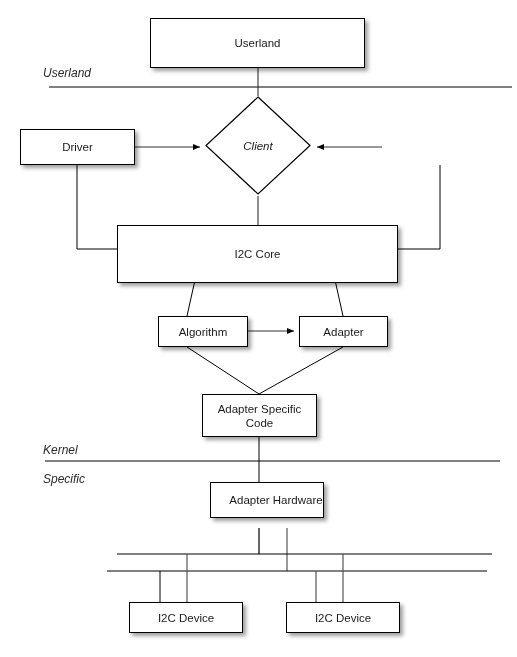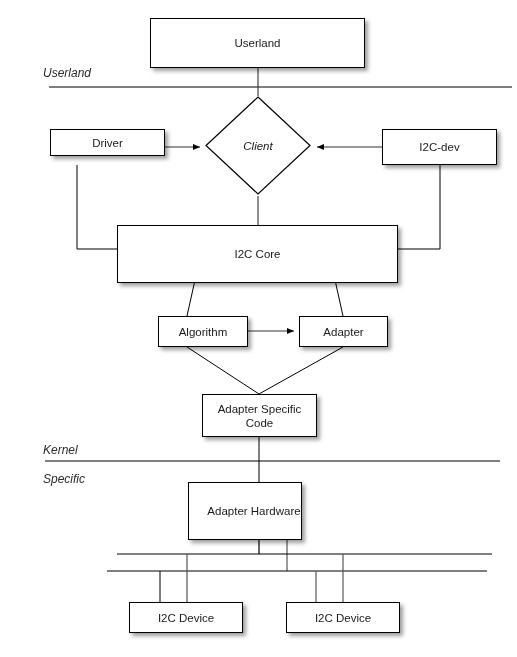--- a/index.html
+++ b/index.html
@@ -116,53 +116,50 @@
   </svg>
 
   <div class="zone-label" style="left:43px; top:66px;">Userland</div>
   <div class="zone-label" style="left:43px; top:443px;">Kernel</div>
   <div class="zone-label" style="left:43px; top:472px;">Specific</div>
 
   <div class="node" style="left:150px; top:18px; width:215px; height:50px;">
     <span>Userland</span>
   </div>
 
-  <div class="node" style="left:20px; top:129px; width:115px; height:27px;margin-left:30px;">
+  <div class="node" style="left:20px; top:129px; width:115px; height:36px;">
     <span>Driver</span>
   </div>
 
   <div class="diamond-wrap" style="left:203px; top:94px; width:110px; height:103px;font-style:italic;">
     <svg class="diamond-shape" viewBox="0 0 110 103" xmlns="http://www.w3.org/2000/svg">
       <polygon points="55,3 107,51.5 55,100 3,51.5" fill="#ffffff" stroke="#000000" stroke-width="1.2"></polygon>
     </svg>
     <span class="diamond-label">Client</span>
   </div>
 
-  <div class="node" style="left:382px; top:129px; width:115px; height:36px;">
-    <span>I2C-dev</span>
-  </div>
 
   <div class="node" style="left:117px; top:225px; width:281px; height:58px;">
     <span>I2C Core</span>
   </div>
 
   <div class="node" style="left:142px; top:316px; width:90px; height:31px;margin-left:16px;">
     <span>Algorithm</span>
   </div>
 
   <div class="node" style="left:299px; top:316px; width:89px; height:31px;text-align:center;">
     <span>Adapter</span>
   </div>
 
   <div class="node" style="left:202px; top:394px; width:115px; height:43px; flex-direction:column;justify-content:center;">
     <span>Adapter Specific</span>
     <span>Code</span>
   </div>
 
-  <div class="node" style="left:188px; top:482px; width:114px; height:58px;padding-left:18px;">
+  <div class="node" style="left:210px; top:482px; width:114px; height:36px;padding-left:18px;">
     <span>Adapter Hardware</span>
   </div>
 
   <div class="node" style="left:129px; top:602px; width:114px; height:31px;">
     <span>I2C Device</span>
   </div>
 
   <div class="node" style="left:286px; top:602px; width:114px; height:31px;">
     <span>I2C Device</span>
   </div>

